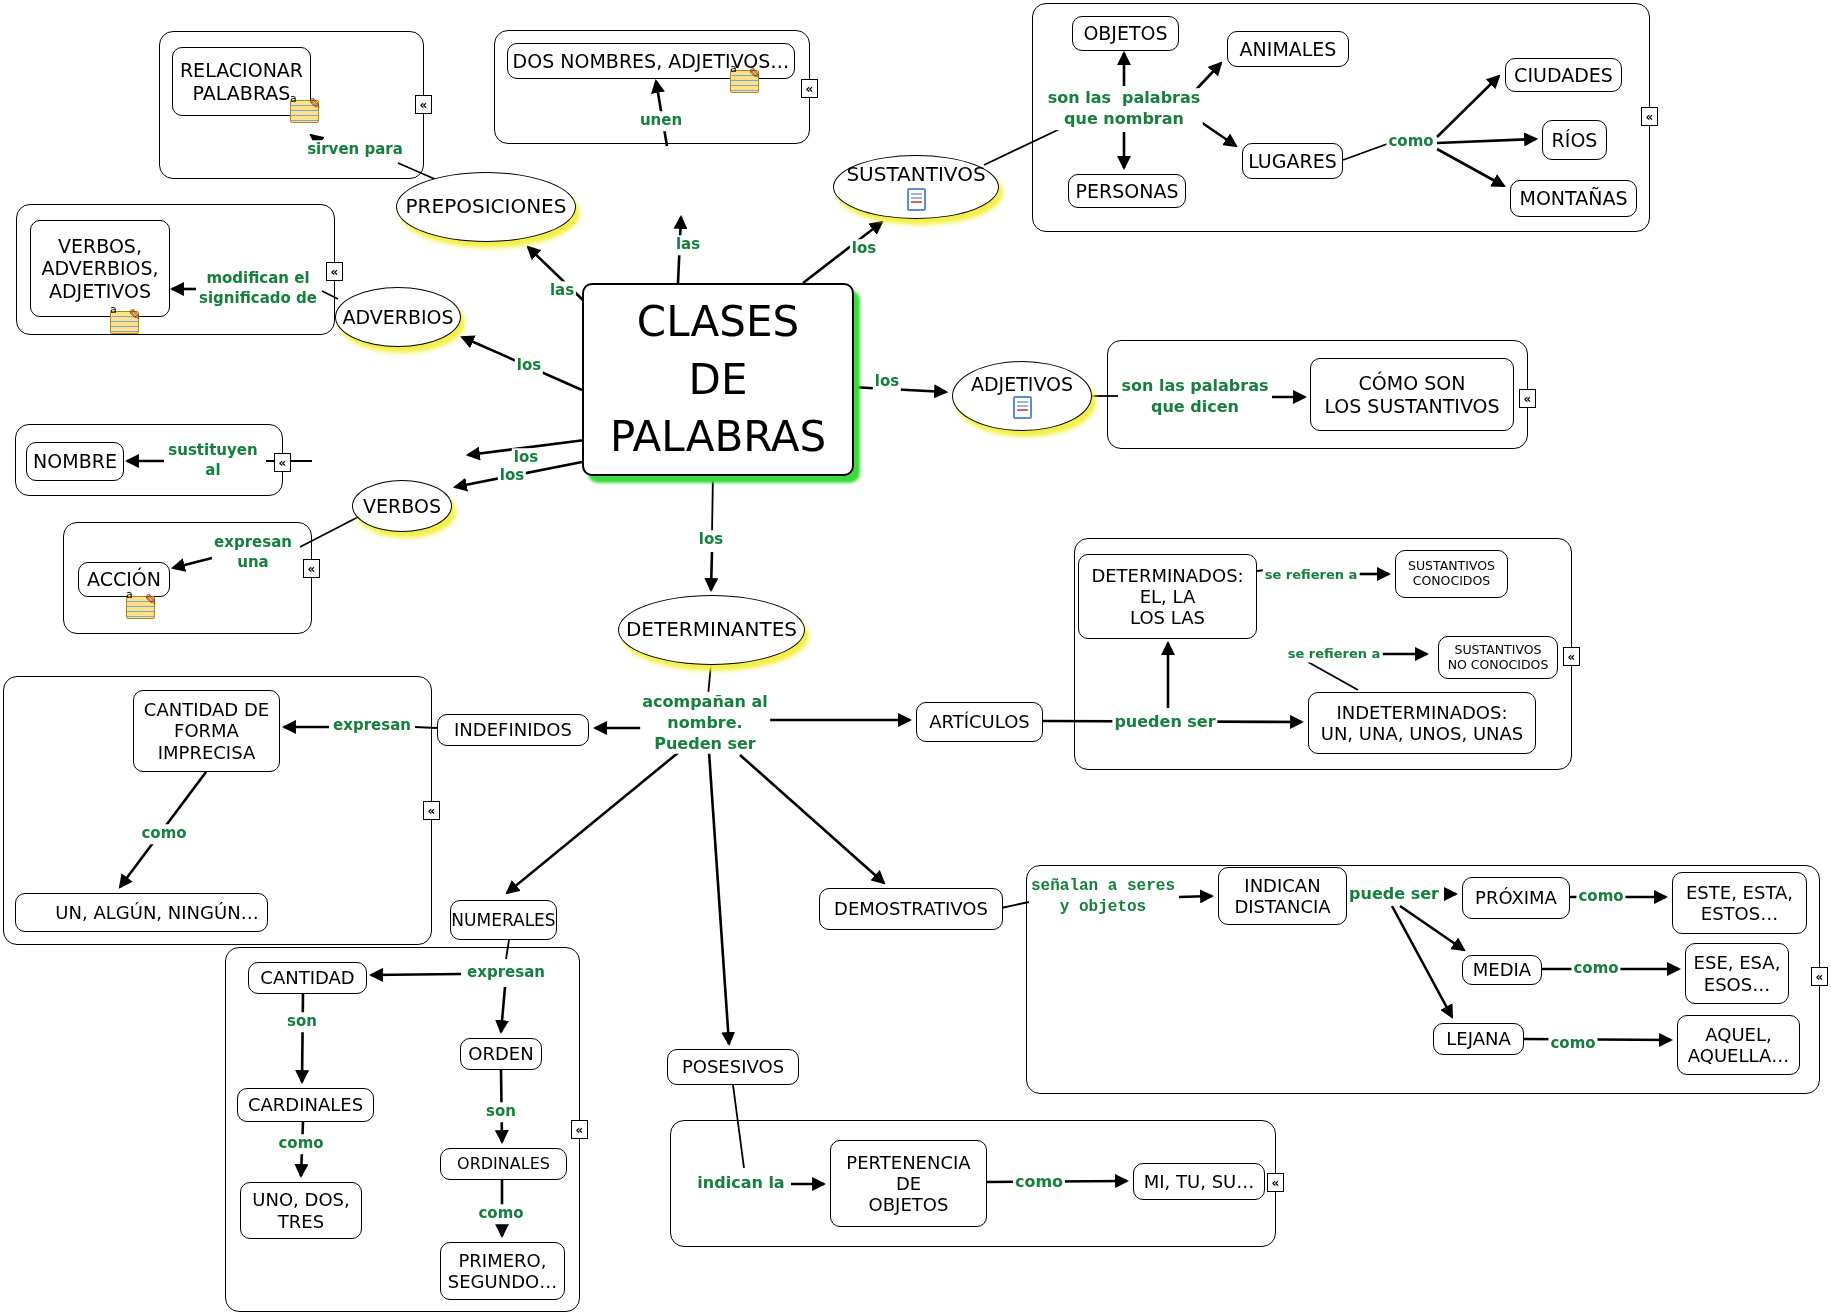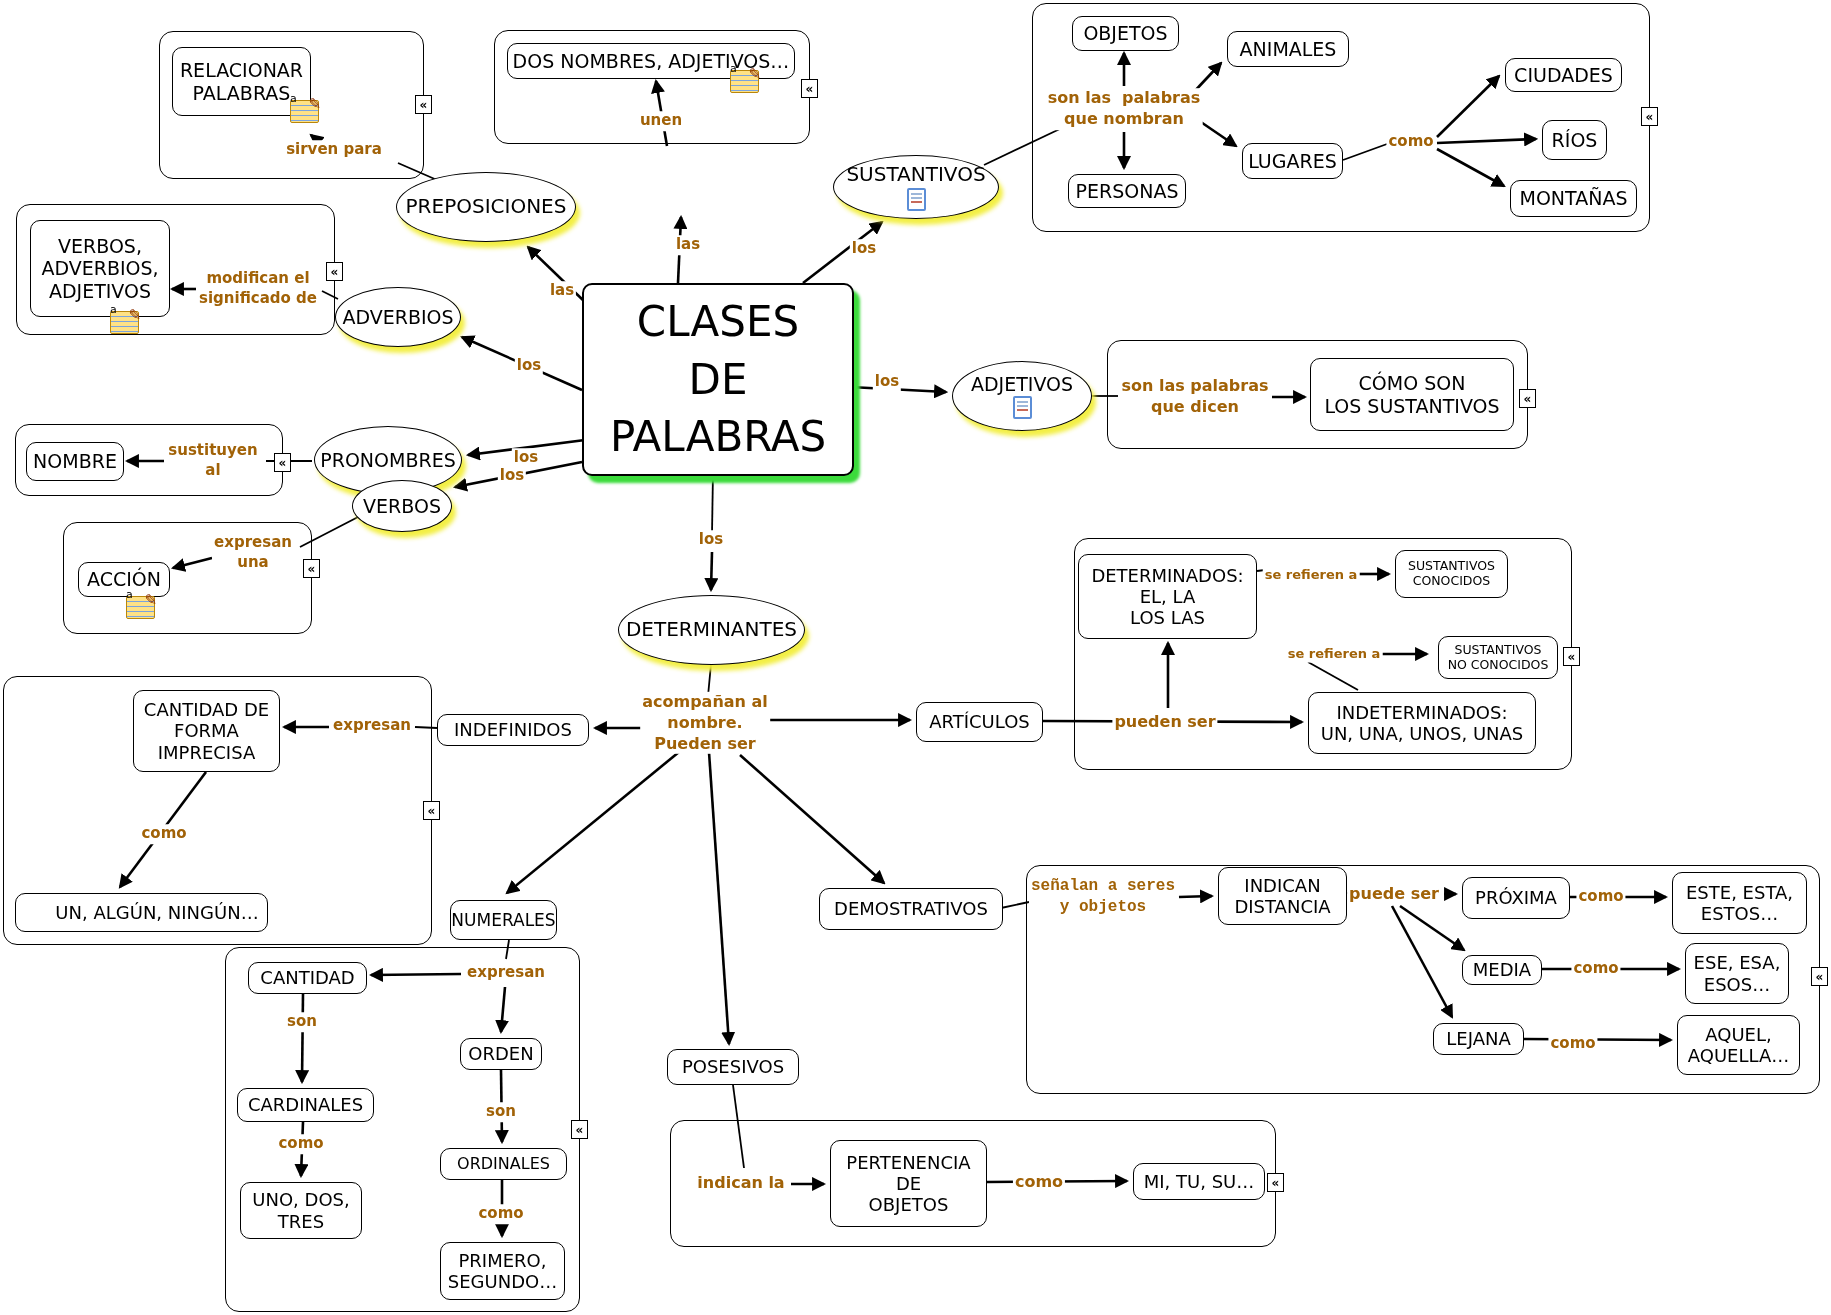--- a/index.html
+++ b/index.html
@@ -8,21 +8,21 @@
   .group{position:absolute;border:1.6px solid #000;border-radius:14px;background:#fff;z-index:1;}
   #wires{position:absolute;left:0;top:0;z-index:2;}
   .node{position:absolute;display:flex;align-items:center;justify-content:center;
         flex-direction:column;text-align:center;border:1.7px solid #000;background:#fff;
         color:#000;z-index:3;line-height:1.18;}
   .node .txt{white-space:pre-line;}
   .rect{border-radius:10px;}
   .ellipse{border-radius:50%;box-shadow:4px 6px 4px rgba(242,238,60,.95);}
   .topic{border-radius:10px;border-width:2.2px;box-shadow:6px 7px 3px #3bdb3b;line-height:1.38;}
   .lbl{position:absolute;transform:translate(-50%,-50%);font-weight:bold;text-align:center;
-       white-space:pre;background:#fff;padding:0 2px;line-height:1.3;color:#a16207;z-index:4;}
+       white-space:pre;background:#fff;padding:0 2px;line-height:1.3;color:#15803d;z-index:4;}
   .chev{position:absolute;width:15px;height:17px;border:1.6px solid #000;background:#fff;
         font-size:12px;font-weight:bold;display:flex;align-items:center;justify-content:center;
         z-index:6;color:#000;}
   .note{position:absolute;width:27px;height:21px;z-index:6;border:1px solid #b8860b;border-radius:2px;
         background:repeating-linear-gradient(to bottom,#ffe285 0 4px,#7ba3dc 4px 5px);}
   .note .note-a{position:absolute;left:-1px;top:-9px;font-size:11px;color:#000;font-weight:normal;}
   .note .note-pencil{position:absolute;right:-3px;top:-6px;font-size:15px;color:#8b2f00;}
   .doc{display:inline-block;width:15px;height:19px;border:2px solid #5b8dd6;background:#fff;
        border-radius:2px;position:relative;margin-top:1px;}
   .doc::before{content:"";position:absolute;left:2px;right:2px;top:3px;height:2px;background:#9db7d9;
@@ -122,23 +122,20 @@
     <div class="node ellipse" style="left: 396px; top: 172px; width: 178px; height: 68px; font-size: 20px;">
       <span class="txt">PREPOSICIONES</span>
     </div>
     <div class="node ellipse" style="left: 833px; top: 155px; width: 164px; height: 62px; font-size: 20px;">
       <span class="txt">SUSTANTIVOS</span>
       <span class="doc"></span>
     </div>
     <div class="node ellipse" style="left: 335px; top: 287px; width: 124px; height: 58px; font-size: 19px;">
       <span class="txt">ADVERBIOS</span>
     </div>
-    <div class="node ellipse" style="left: 314px; top: 426px; width: 146px; height: 66px; font-size: 19px;">
-      <span class="txt">PRONOMBRES</span>
-    </div>
     <div class="node ellipse" style="left: 952px; top: 361px; width: 138px; height: 68px; font-size: 19px;">
       <span class="txt">ADJETIVOS</span>
       <span class="doc"></span>
     </div>
     <div class="node ellipse" style="left: 352px; top: 480px; width: 98px; height: 50px; font-size: 19px;">
       <span class="txt">VERBOS</span>
     </div>
     <div class="node ellipse" style="left: 618px; top: 595px; width: 185px; height: 68px; font-size: 20px;">
       <span class="txt">DETERMINANTES</span>
     </div>
@@ -271,21 +268,21 @@
       <span class="txt">POSESIVOS</span>
     </div>
     <div class="node rect" style="left: 830px; top: 1140px; width: 155px; height: 85px; font-size: 18px;">
       <span class="txt">PERTENENCIA
 DE
 OBJETOS</span>
     </div>
     <div class="node rect" style="left: 1133px; top: 1163px; width: 130px; height: 35px; font-size: 18px;">
       <span class="txt">MI, TU, SU…</span>
     </div>
-    <div class="lbl" style="left: 334px; top: 150px; font-size: 15px;">sirven para</div>
+    <div class="lbl" style="left: 355px; top: 150px; font-size: 15px;">sirven para</div>
     <div class="lbl" style="left: 661px; top: 121px; font-size: 15px;">unen</div>
     <div class="lbl" style="left: 562px; top: 291px; font-size: 15px;">las</div>
     <div class="lbl" style="left: 688px; top: 245px; font-size: 15px;">las</div>
     <div class="lbl" style="left: 864px; top: 249px; font-size: 15px;">los</div>
     <div class="lbl" style="left: 529px; top: 366px; font-size: 15px;">los</div>
     <div class="lbl" style="left: 526px; top: 458px; font-size: 15px;">los</div>
     <div class="lbl" style="left: 512px; top: 476px; font-size: 15px;">los</div>
     <div class="lbl" style="left: 887px; top: 382px; font-size: 15px;">los</div>
     <div class="lbl" style="left: 711px; top: 540px; font-size: 15px;">los</div>
     <div class="lbl" style="left: 1124px; top: 109px; font-size: 16px;">son las  palabras

